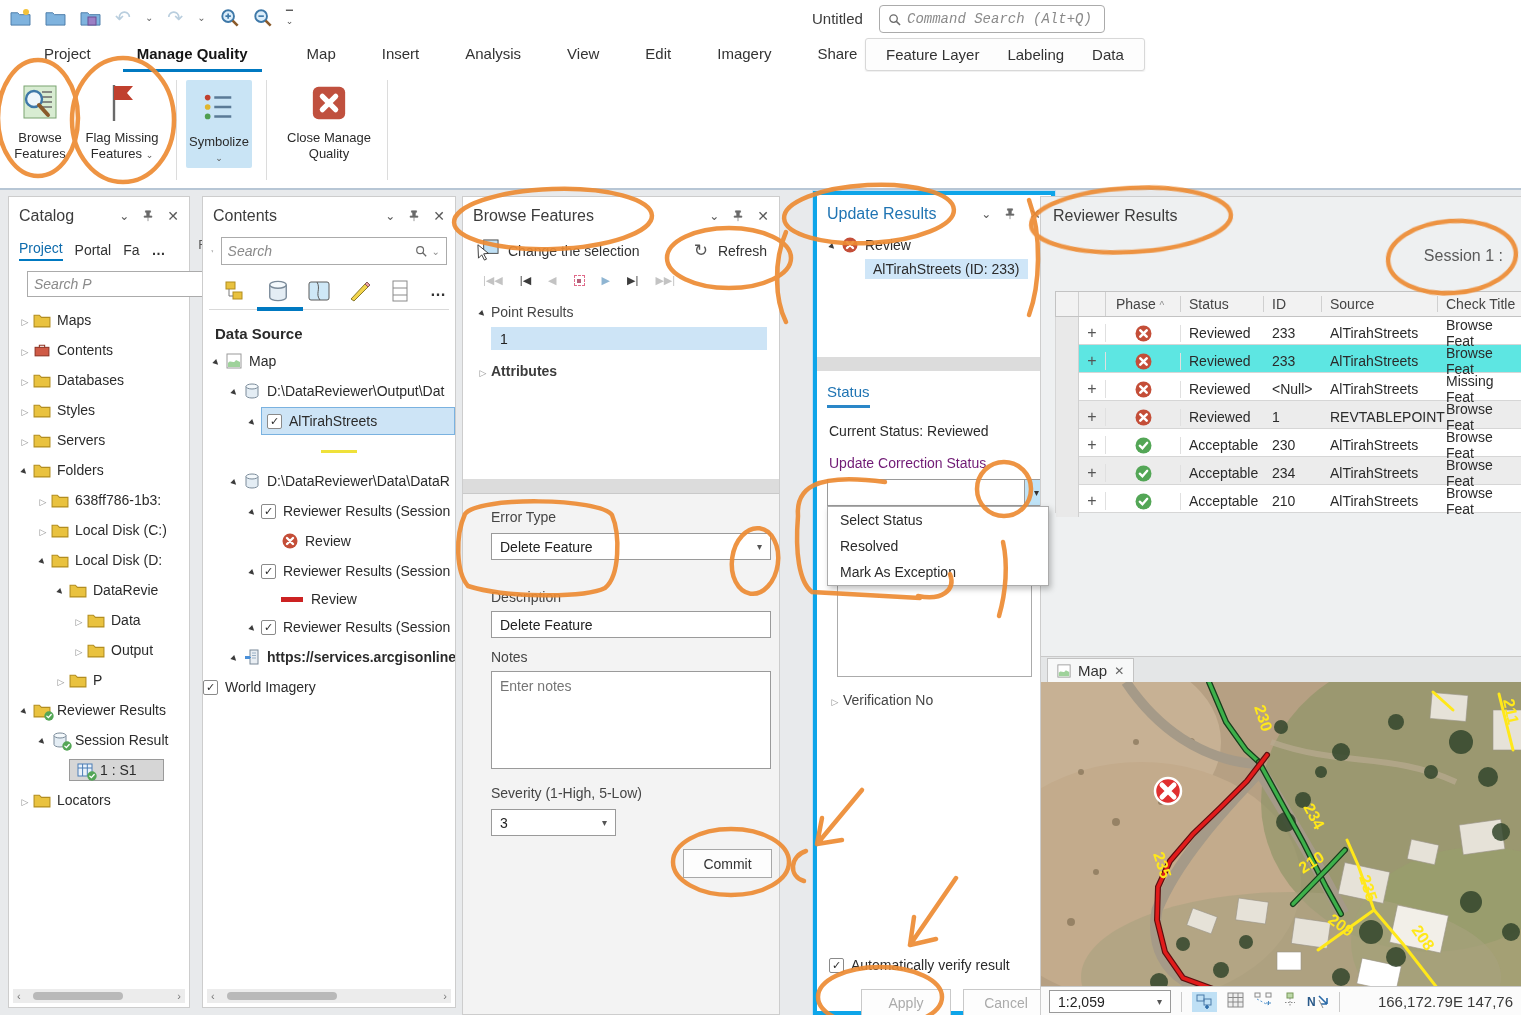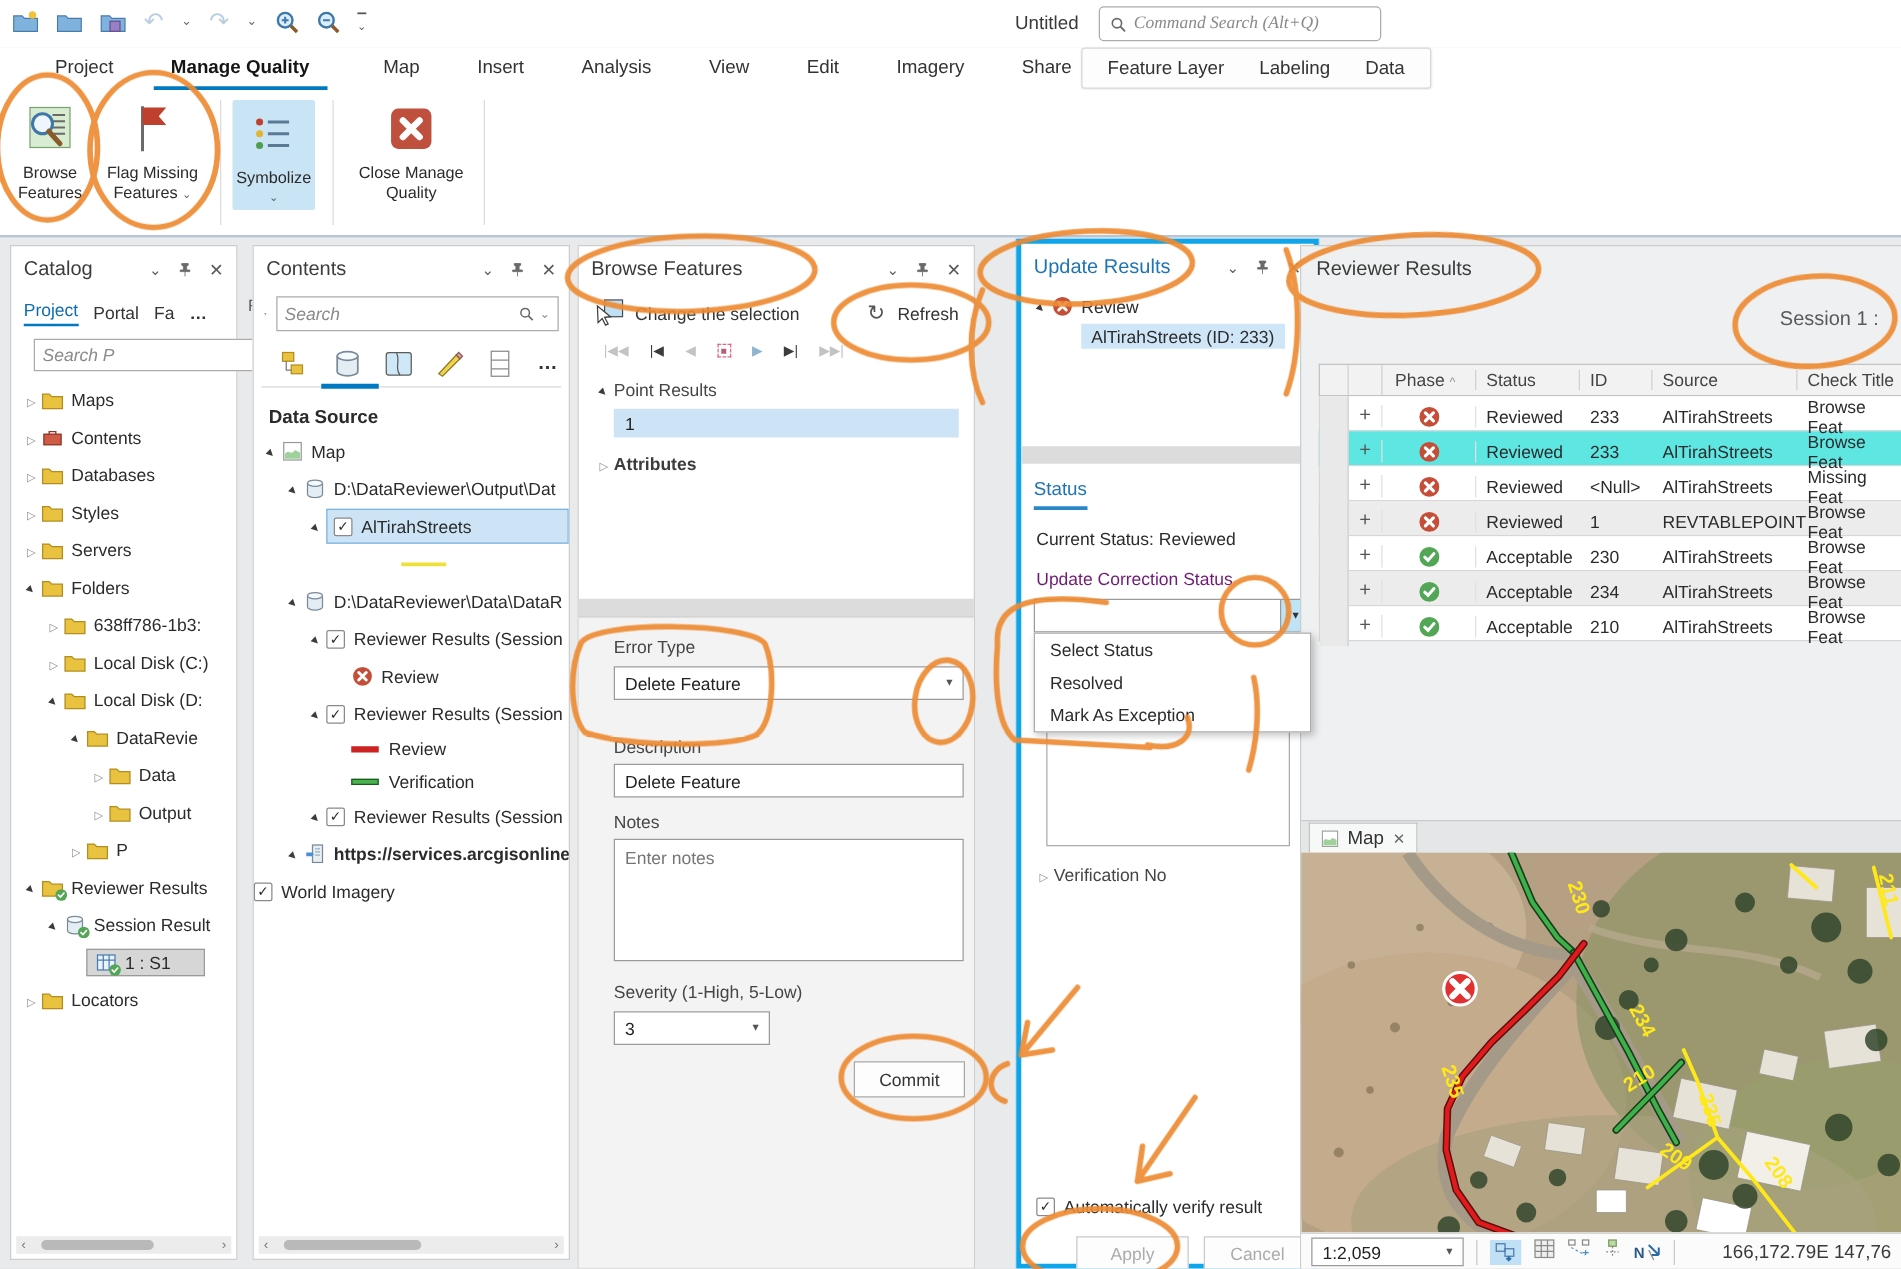--- a/index.html
+++ b/index.html
@@ -7,21 +7,21 @@
   #app { position:relative; width:1521px; height:1015px; background:#e8eaec; overflow:hidden; }
 
   
   .topbar { position:absolute; left:0; top:0; width:100%; height:38px; background:#fff; }
   .qat { position:absolute; left:10px; top:6px; display:flex; align-items:center; gap:14px; }
   .qat .g { color:#b9cede; font-size:19px; }
   .qat .chev { color:#666; font-size:10px; }
   .qat svg { display:block; }
   .doc-title { position:absolute; left:812px; top:10px; font-size:15px; color:#3a3a3a; }
   .cmdsearch { position:absolute; left:879px; top:5px; width:226px; height:28px; border:1px solid #ababab; border-radius:4px; background:#fff; display:flex; align-items:center; padding:0 8px; gap:6px; }
-  .cmdsearch input { border:none; outline:none; flex:1; font-size:14px; font-style:italic; color:#555; font-family:Liberation Serif, serif; background:transparent; }
+  .cmdsearch input { border:none; outline:none; flex:1; font-size:14px; font-style:italic; color:#555; font-family:Liberation Mono, monospace; background:transparent; }
   .cmdsearch input::placeholder { color:#8a8a8a; font-style:italic; }
 
   .tabrow { position:absolute; left:0; top:38px; width:100%; height:34px; background:#fff; display:flex; align-items:stretch; }
   .rtab { font-size:15px; color:#333; padding:7px 14px; margin:0 9px; }
   .rtab.active { color:#151515; font-weight:700; border-bottom:3px solid #0079c1; }
   .ctxtabs { position:absolute; left:865px; top:38px; height:33px; background:#fdfdfd; border:1px solid #d8d8d8; border-radius:3px; box-shadow:0 1px 2px rgba(0,0,0,.08); display:flex; align-items:center; padding:0 6px; }
   .ctxtabs .rtab { margin:16px 8px; padding:6px 6px; }
 
   .ribbon { position:absolute; left:0; top:72px; width:100%; height:118px; background:#fff; border-bottom:2px solid #b7c6d5; }
   .rgroup-div { position:absolute; top:8px; height:100px; width:1px; background:#dcdcdc; }
@@ -526,24 +526,20 @@
           <span>Review</span>
         </div>
       <div class="trow" style="padding-left:42px">
           <span class="exp e"></span>
           <span class="cb ck"></span>
           <span>Reviewer Results (Session 1 :</span>
         </div>
       <div class="trow" style="height:26px; padding-left:78px">
           <span style="width:22px; height:5px; background:#cc2222; margin-right:8px"></span>
           <span>Review</span>
-        </div>
-      <div class="trow" style="height:26px; padding-left:78px">
-          <span style="width:22px; height:5px; background:#47b24e; border:1px solid #1d5a22; margin-right:8px"></span>
-          <span>Verification</span>
         </div>
       <div class="trow" style="padding-left:42px">
           <span class="exp e"></span>
           <span class="cb ck"></span>
           <span>Reviewer Results (Session 1 :</span>
         </div>
       <div class="trow" style="padding-left:24px">
           <span class="exp e"></span>
           <svg class="ic">
             <use href="#i-server"></use>

